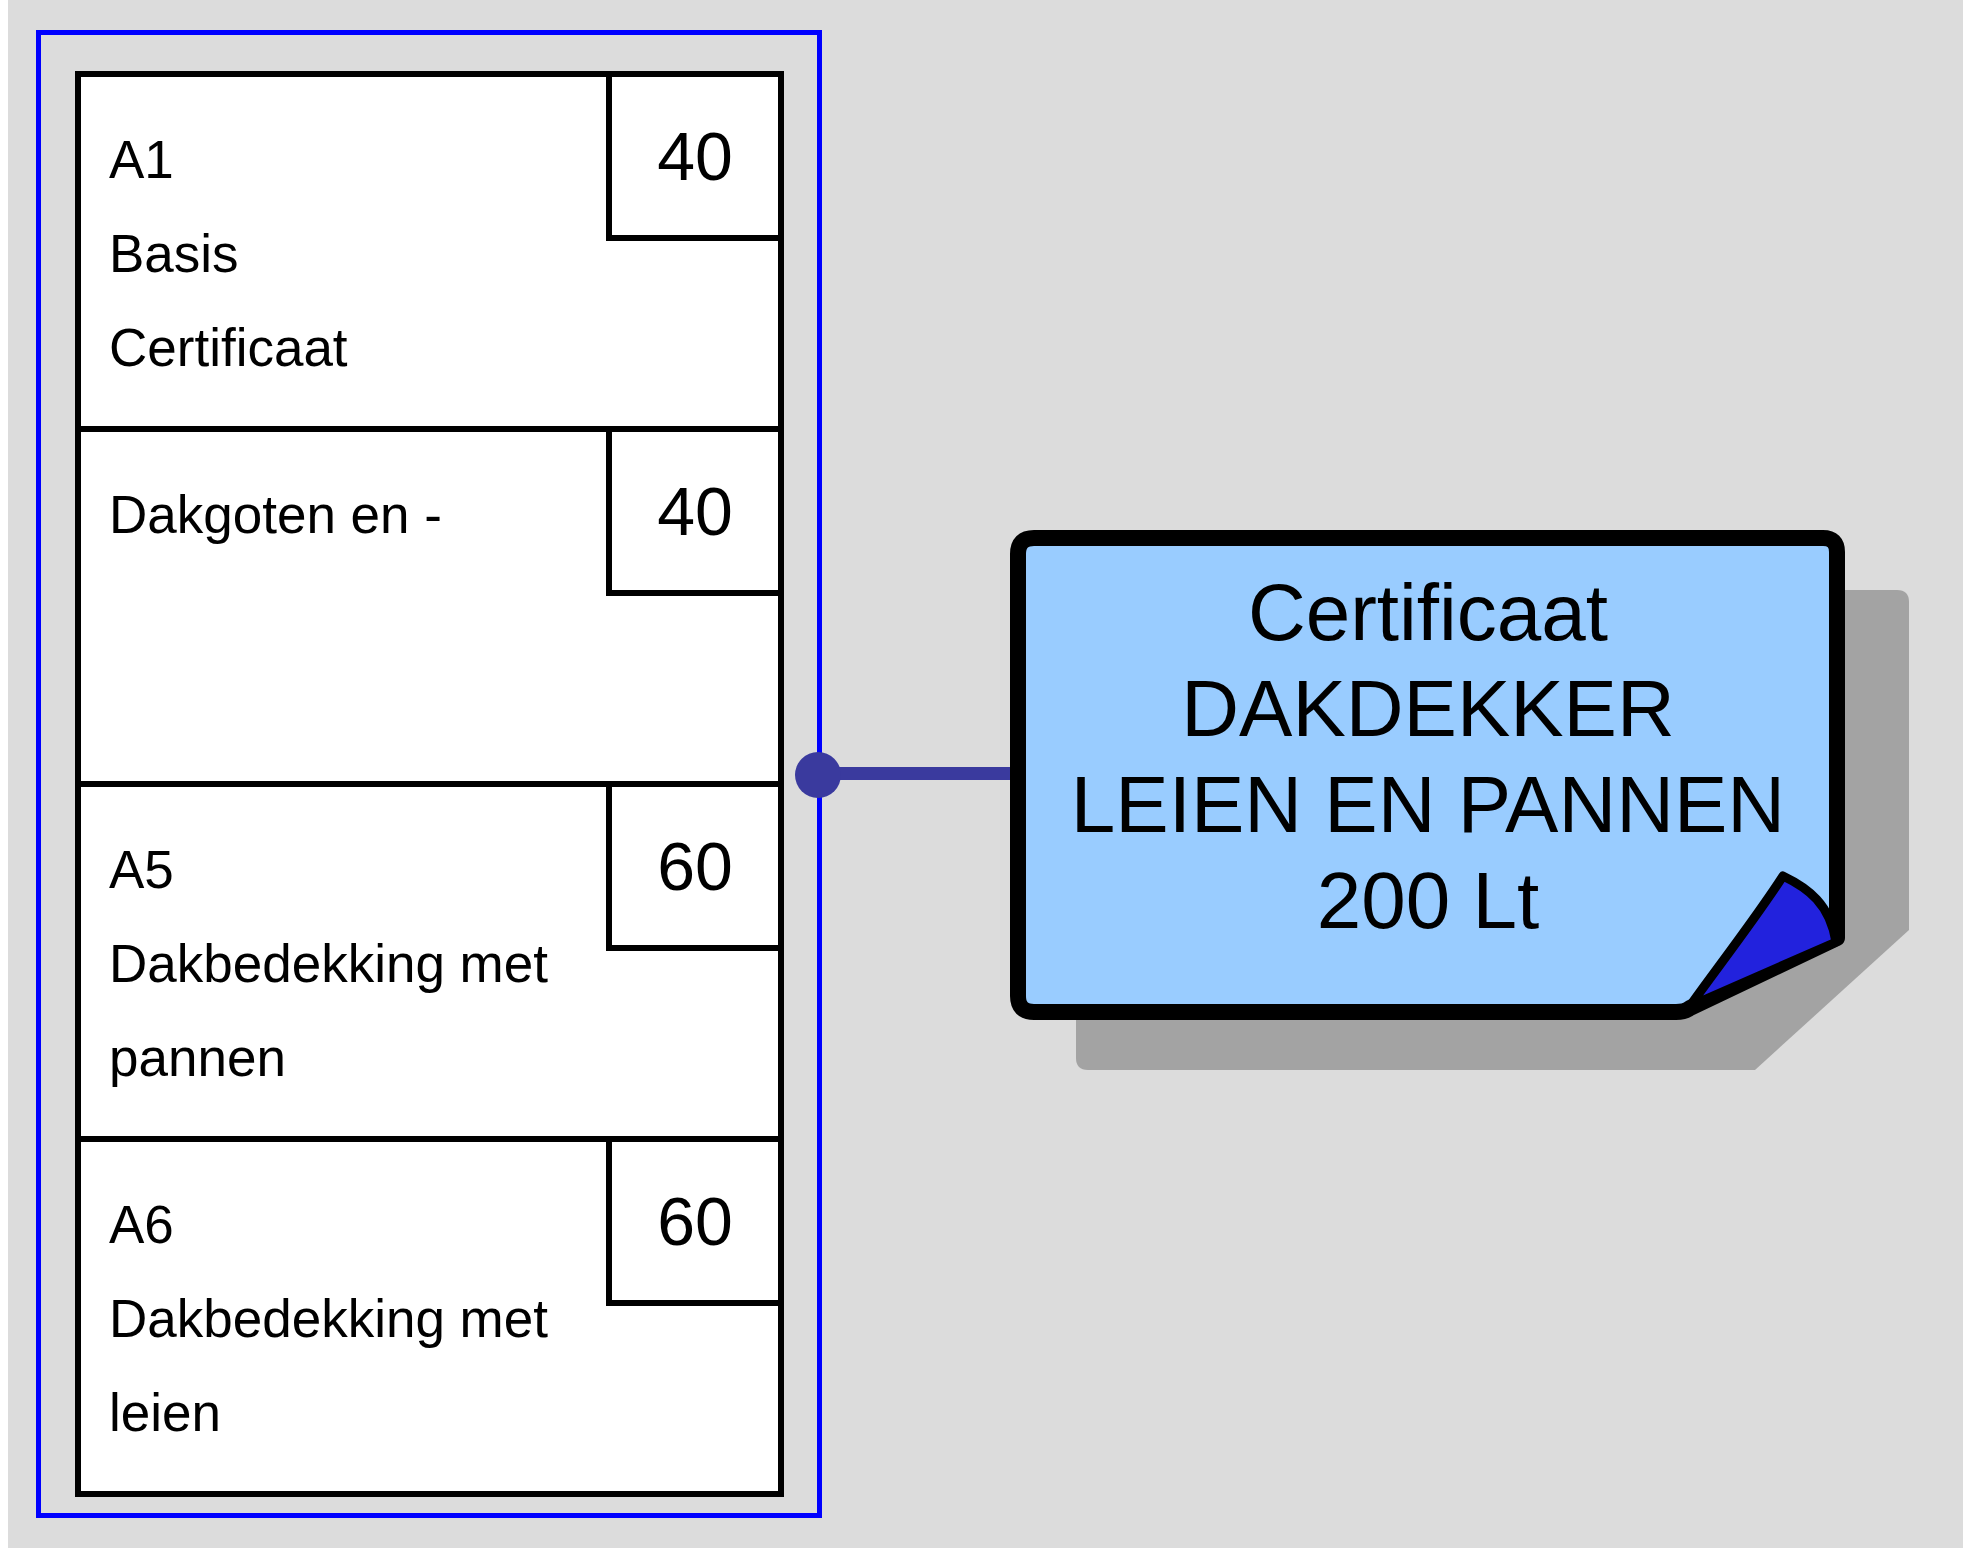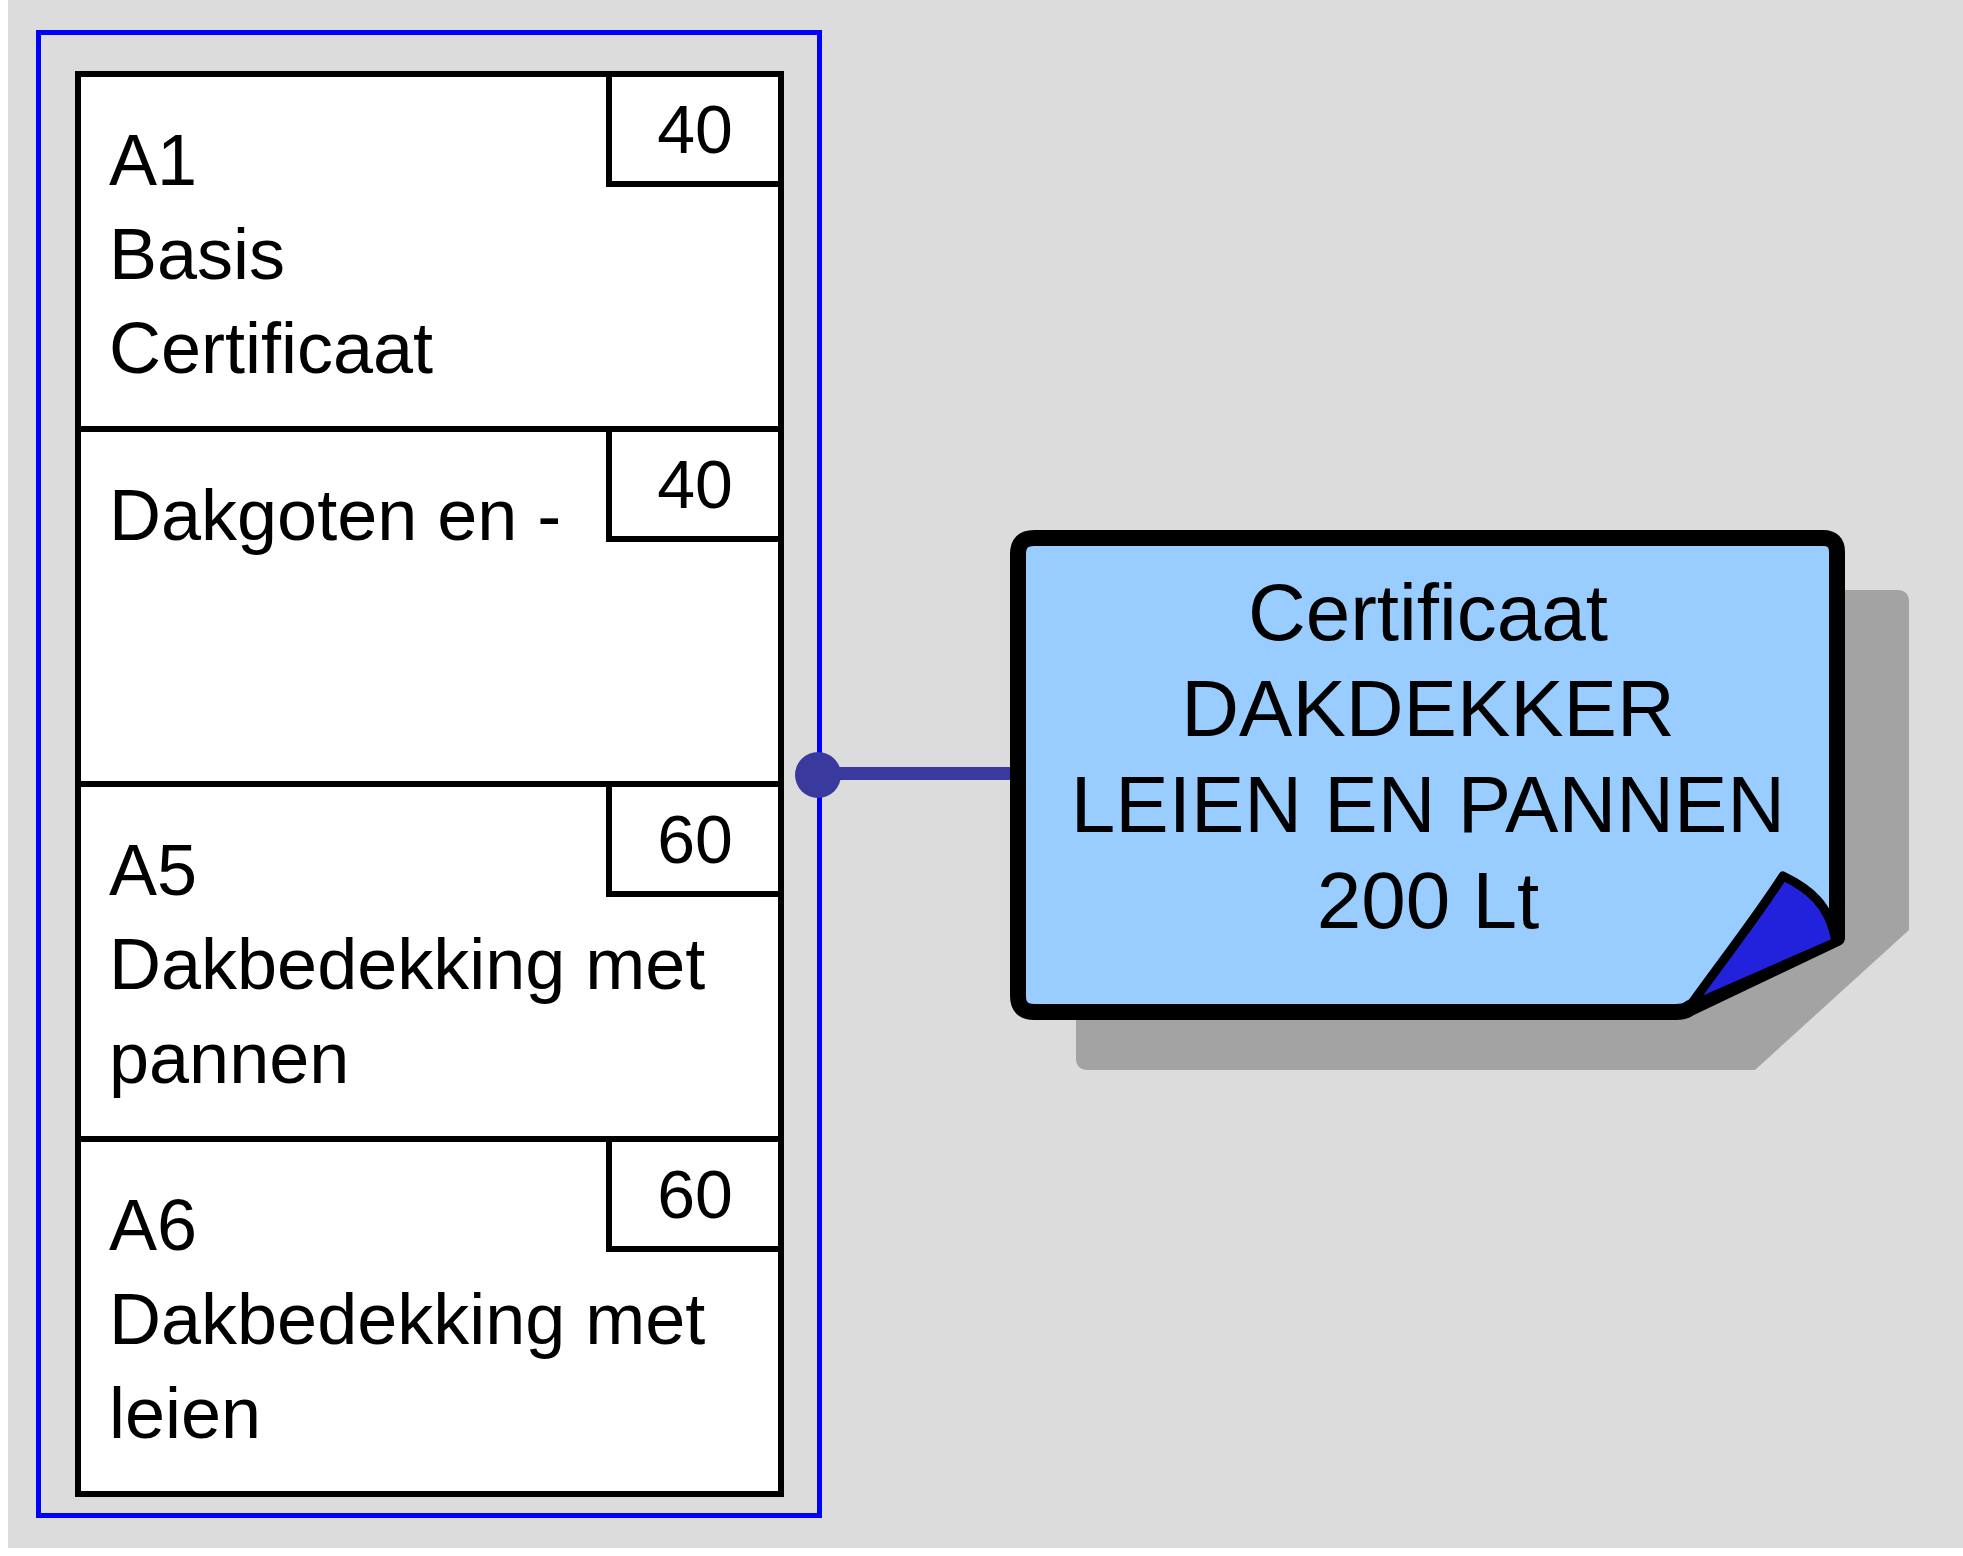--- a/index.html
+++ b/index.html
@@ -19,24 +19,24 @@
     background:transparent;
   }
   
   .module {
     position:absolute; left:75px; width:709px; height:361px;
     background:var(--box-fill); border:6px solid var(--line-black);
     box-sizing:border-box;
   }
   .module .mtext {
     position:absolute; left:28px; top:36px; right:10px;
-    font-size:72px; line-height:94px; white-space:nowrap;
+    font-size:53px; line-height:94px; white-space:nowrap;
   }
   .badge {
-    position:absolute; top:0; right:0; width:172px; height:110px;
+    position:absolute; top:0; right:0; width:172px; height:164px;
     border-left:6px solid var(--line-black);
     border-bottom:6px solid var(--line-black);
     box-sizing:border-box; background:var(--box-fill);
     display:flex; align-items:center; justify-content:center;
     font-size:68px;
   }
   
   .connector-line {
     position:absolute; left:820px; top:767px; width:200px; height:13px;
     background:var(--connector); border-radius:7px;

